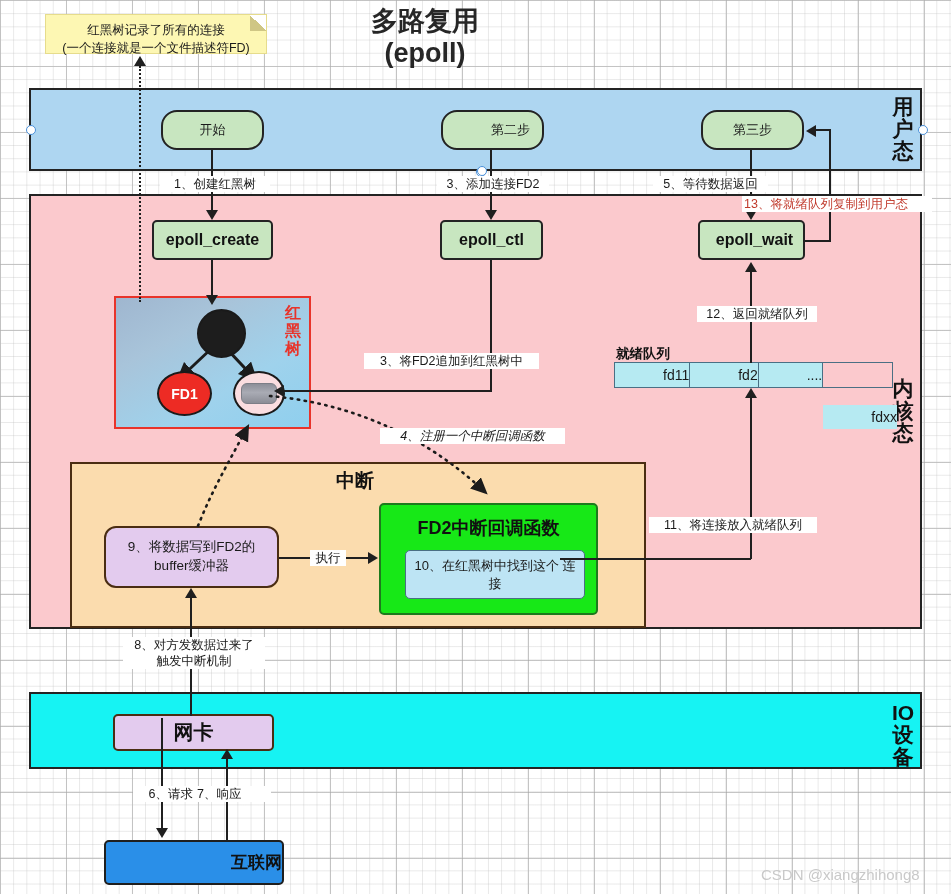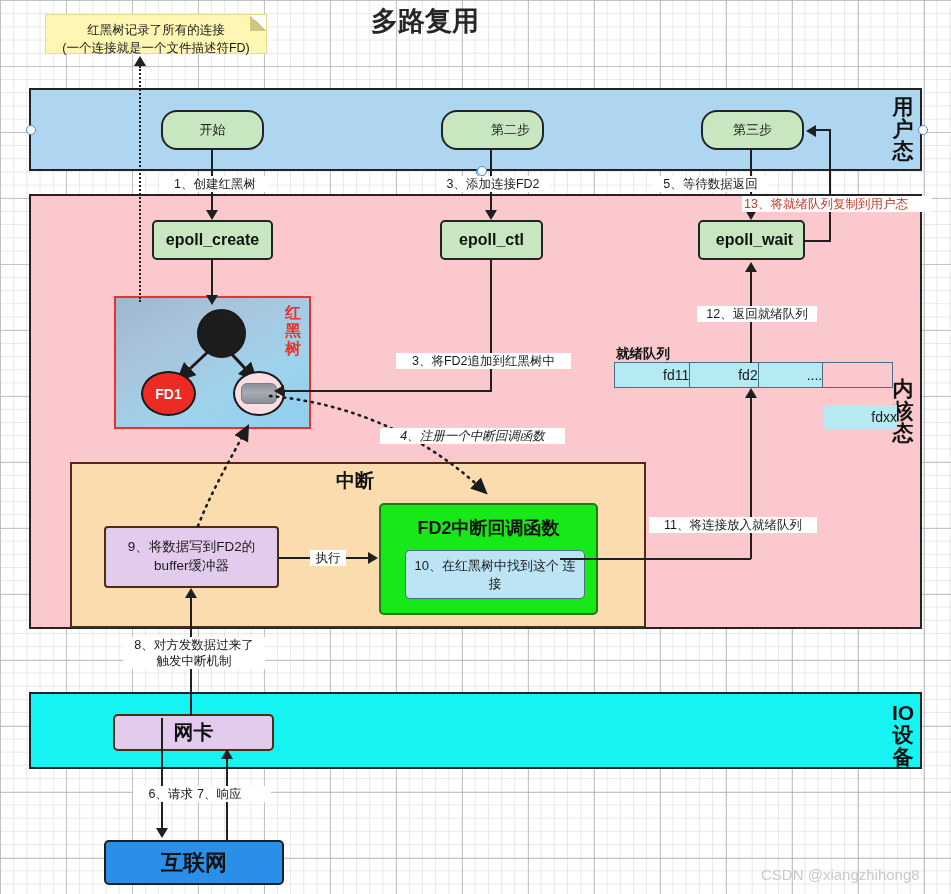--- a/index.html
+++ b/index.html
@@ -81,40 +81,40 @@
     background:#b6eaf2;border-right:1px solid #4a6f84;
     font-size:14px;color:#1a1a1a;height:24px;
     display:flex;align-items:center;justify-content:center;padding-left:48px;
   }
   .rq .cell:last-child{border-right:none;margin-top:42px;}
 
   
   .interrupt{background:#fbdcae;border:2.2px solid #4a2d12;}
   .interrupt-title{font-size:19px;font-weight:bold;color:#111;}
   .purplebox{
-    background:#e3cbee;border:2px solid #4a2d12;border-radius:4px;
+    background:#e3cbee;border:2px solid #4a2d12;border-radius:12px;
     font-size:13.5px;color:#1a1a1a;line-height:1.4;padding:4px;
   }
   .greenbox{
     background:#17e817;border:2px solid #1d7a1d;border-radius:5px;
   }
   .greenbox-title{font-size:18px;font-weight:bold;color:#111;}
   .bluebox{
     background:#bde4f4;border:1.8px solid #4a6f84;border-radius:5px;
     font-size:13px;color:#1a1a1a;line-height:1.38;padding:3px;
   }
 
   
   .nicbox{
     background:#e3cbee;border:2.2px solid #4a2d12;border-radius:5px;
     font-size:20px;font-weight:bold;color:#111;
   }
   .netbox{
     background:#2a8fe8;border:2px solid #1f1f1f;border-radius:5px;
-    font-size:22px;font-weight:bold;color:#111;
+    font-size:17px;font-weight:bold;color:#111;justify-content:flex-end;
   }
 
   
   .elabel{
     background:#ffffff;font-size:12.5px;color:#1a1a1a;
     line-height:1.28;text-align:center;padding:0 2px;white-space:pre-line;
   }
   .elabel.red{color:#c0392b;}
 
   
@@ -142,20 +142,21 @@
 <div id="stage">
 
   <div class="abs note" style="left:45px;top:14px;width:222px;height:40px;">
     <span class="fold"></span>
     <div>红黑树记录了所有的连接</div>
     <div>(一个连接就是一个文件描述符FD)</div>
   </div>
 
   <div class="abs title" style="left:310px;top:6px;width:230px;">
     <div>多路复用</div>
+    <div>(epoll)</div>
   </div>
 
   <div class="abs band band-user" style="left:29px;top:88px;width:893px;height:83px;"></div>
   <div class="band-label" style="left:888px;top:96px;">
     <div>用</div>
     <div>户</div>
     <div>态</div>
   </div>
   <div class="handle" style="left:26px;top:125px;"></div>
   <div class="handle" style="left:918px;top:125px;"></div>
@@ -204,21 +205,21 @@
     <svg width="197" height="133" style="position:absolute;left:0;top:0;">
       <defs>
         <marker id="tah" markerWidth="7" markerHeight="7" refX="5.6" refY="3" orient="auto">
           <path d="M0,0 L6.5,3 L0,6 z" fill="#1b1b1b"></path>
         </marker>
       </defs>
       <line x1="96" y1="50" x2="62" y2="82" stroke="#1b1b1b" stroke-width="3" marker-end="url(#tah)"></line>
       <line x1="110" y1="50" x2="140" y2="82" stroke="#1b1b1b" stroke-width="3" marker-end="url(#tah)"></line>
     </svg>
     <div class="node node-black" style="left:81px;top:11px;width:45px;height:45px;"></div>
-    <div class="node node-red" style="left:25px;top:73px;width:51px;height:41px;">
+    <div class="node node-red" style="left:41px;top:73px;width:51px;height:41px;">
       <span>FD1</span>
     </div>
     <div class="node node-sel" style="left:117px;top:73px;width:48px;height:41px;">
       <span class="inner"></span>
     </div>
   </div>
 
   <div class="abs rq-title" style="left:616px;top:345px;">就绪队列</div>
   <div class="abs rq" style="left:614px;top:362px;width:279px;height:26px;">
     <div class="cell" style="width:70px;">fd11</div>
@@ -261,21 +262,21 @@
   <div class="arrow arr-down" style="left:206px;top:295px;"></div>
 
   <div class="ln ln-v" style="left:490px;top:150px;height:62px;"></div>
   <div class="arrow arr-down" style="left:485px;top:210px;"></div>
   <div class="abs elabel" style="left:437px;top:176px;width:112px;">3、添加连接FD2</div>
   <div class="handle" style="left:477px;top:166px;"></div>
 
   <div class="ln ln-v" style="left:490px;top:260px;height:132px;"></div>
   <div class="ln ln-h" style="left:283px;top:390px;width:208px;"></div>
   <div class="arrow arr-left" style="left:274px;top:385px;"></div>
-  <div class="abs elabel" style="left:396px;top:353px;width:175px;">3、将FD2追加到红黑树中</div>
+  <div class="abs elabel" style="left:364px;top:353px;width:175px;">3、将FD2追加到红黑树中</div>
 
   <div class="abs" style="left:268px;top:388px;width:230px;height:115px;">
     <svg width="230" height="115" style="position:absolute;left:0;top:0;">
       <defs>
         <marker id="dah" markerWidth="7" markerHeight="7" refX="5.6" refY="3" orient="auto">
           <path d="M0,0 L6.5,3 L0,6 z" fill="#1b1b1b"></path>
         </marker>
       </defs>
       <path d="M2,8 C70,14 150,40 218,105" stroke="#1b1b1b" stroke-width="2.6" fill="none" stroke-dasharray="1.5 5.5" stroke-linecap="round" marker-end="url(#dah)"></path>
     </svg>

